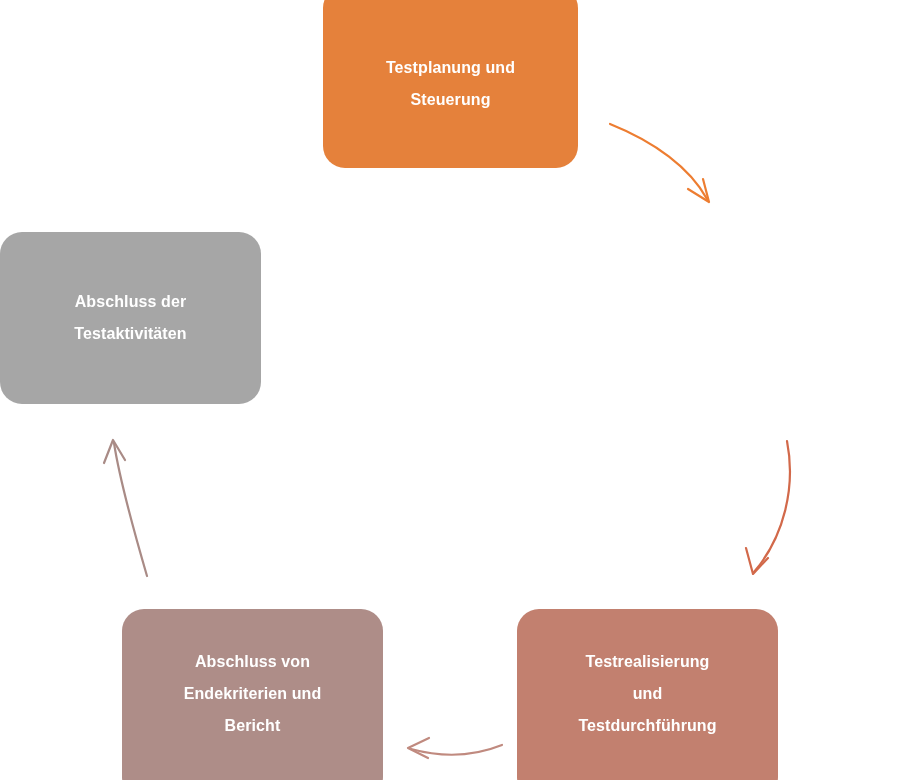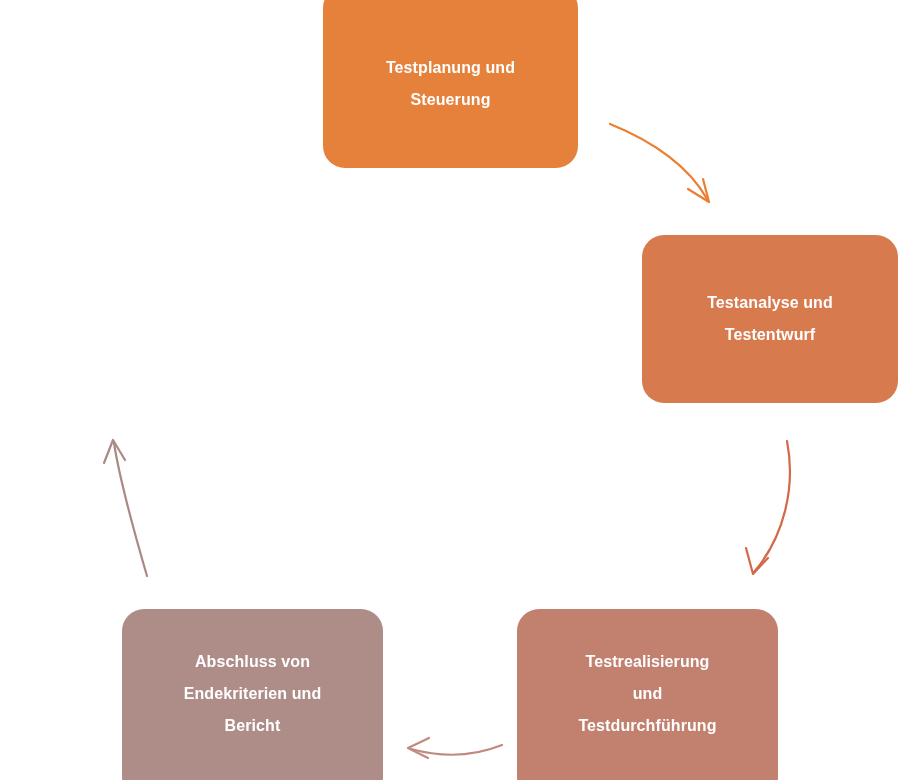--- a/index.html
+++ b/index.html
@@ -79,31 +79,31 @@
       <path d="M 147 576 C 133 528, 120 482, 114 443" fill="none" stroke="#A98B86" stroke-width="2.2" stroke-linecap="round"></path>
       <path d="M 104 463 L 113 440 L 125 460" fill="none" stroke="#A98B86" stroke-width="2.2" stroke-linecap="round" stroke-linejoin="round"></path>
     </g>
   </svg>
 
   <div class="node" id="node-plan" style="background: rgb(229, 129, 59);">
     <span class="node-label" style="color: rgb(255, 255, 255);">Testplanung und
 Steuerung</span>
   </div>
 
-  <div class="node" id="node-analyse" style="background: rgb(215, 123, 78);">
-    <span class="node-label" style="color: rgb(255, 255, 255);">Testanalyse und
-Testentwurf</span>
-  </div>
 
   <div class="node" id="node-real" style="background: rgb(194, 128, 111);">
     <span class="node-label" style="color: rgb(255, 255, 255);">Testrealisierung
 und
 Testdurchführung</span>
   </div>
 
   <div class="node" id="node-bewert" style="background: rgb(174, 141, 136);">
     <span class="node-label" style="color: rgb(255, 255, 255);">Abschluss von
 Endekriterien und
 Bericht</span>
   </div>
 
+  <div class="node" id="node-abschluss" style="background: rgb(166, 166, 166);">
+    <span class="node-label" style="color: rgb(255, 255, 255);">Abschluss der
+Testaktivitäten</span>
+  </div>
 
 </div>
 
 </body></html>

